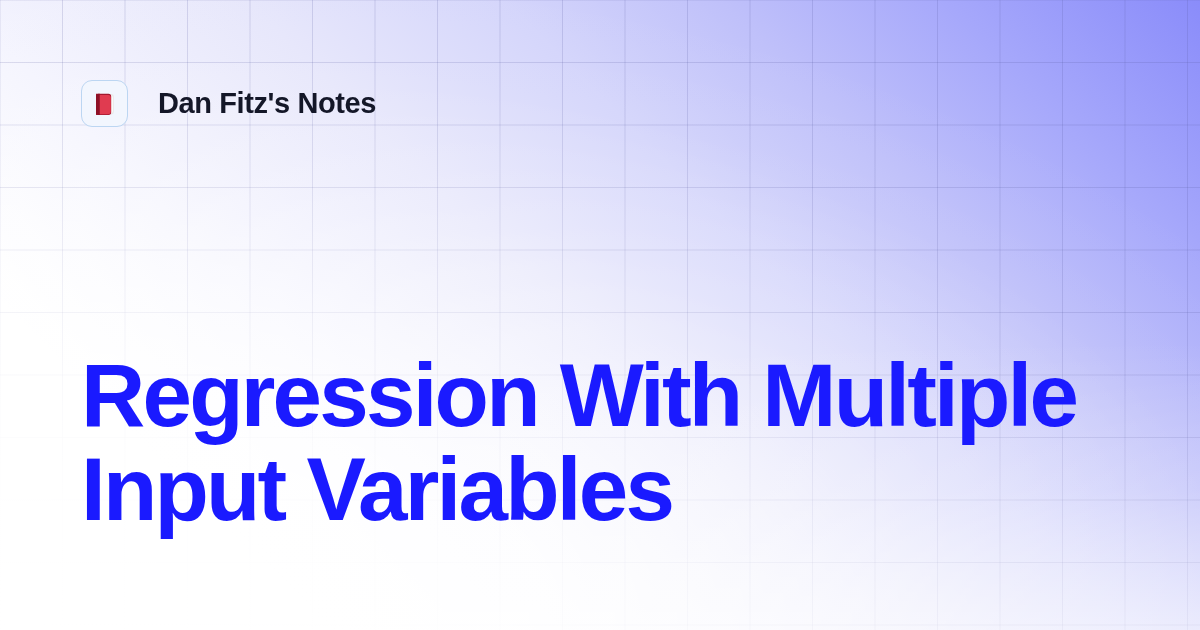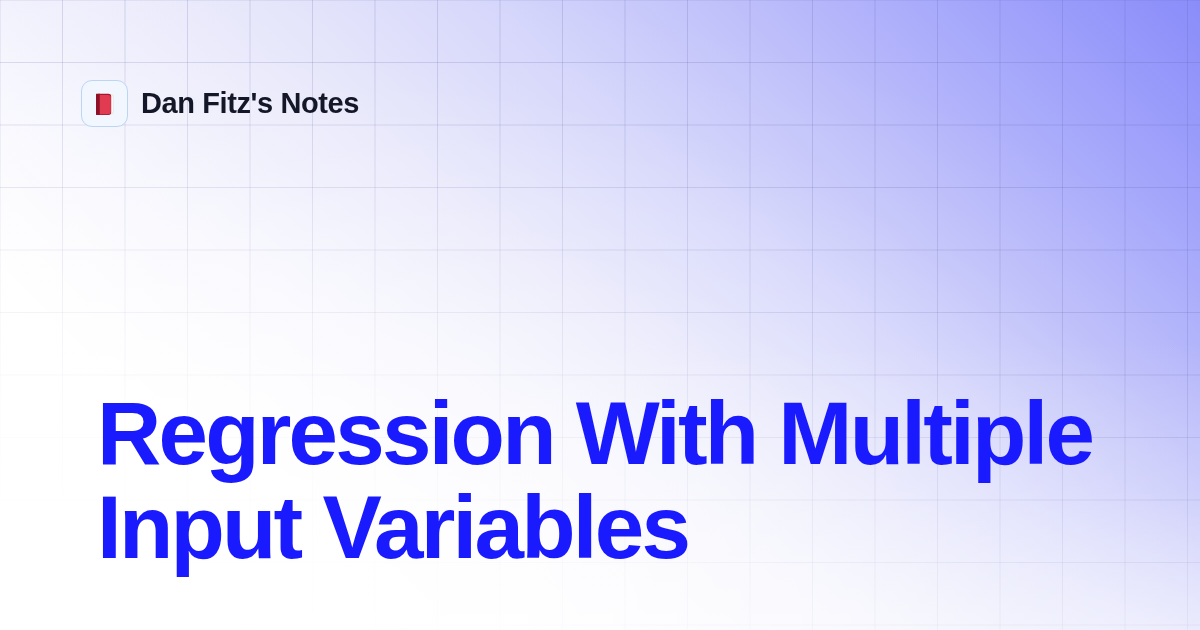--- a/index.html
+++ b/index.html
@@ -79,21 +79,21 @@
     z-index:5;
   }
 
   
   .brand{
     position:absolute;
     left:81px;
     top:80px;
     display:flex;
     align-items:center;
-    gap:13px;
+    gap:30px;
   }
 
   .brand-icon-box{
     width:47px;
     height:47px;
     border-radius:11px;
     background:#f2f6fe;
     border:1px solid #bcd6f2;
     display:flex;
     align-items:center;
@@ -108,30 +108,29 @@
     font-weight:700;
     letter-spacing:-0.4px;
     color:#141728;
     white-space:nowrap;
     line-height:1;
   }
 
   
   .headline{
     position:absolute;
-    left:97px;
+    left:81px;
     top:348px;
     width:1050px;
     font-size:89px;
     font-weight:700;
     line-height:1.06;
     letter-spacing:-2.8px;
     color:#1a1aff;
     word-break:normal;
-    margin-top:38px;
   }
 </style>
 </head>
 <body>
 
 <div class="og-card">
 
   <div class="bg-gradient"></div>
   <div class="bg-grid"></div>
   <div class="bg-fade"></div>

